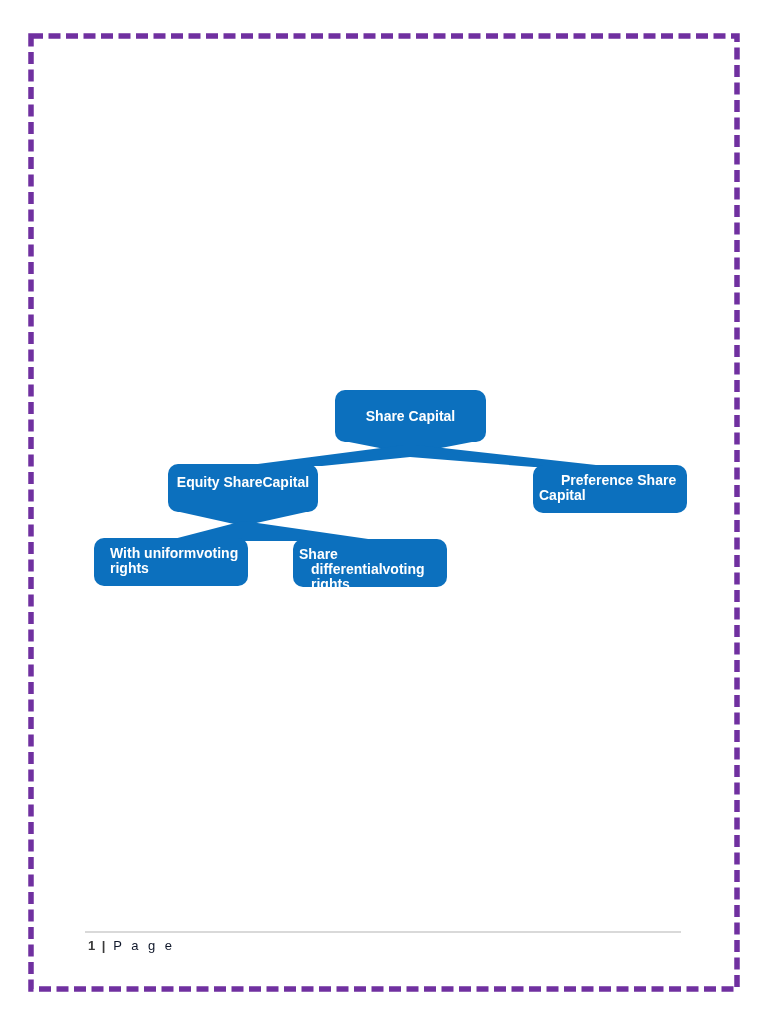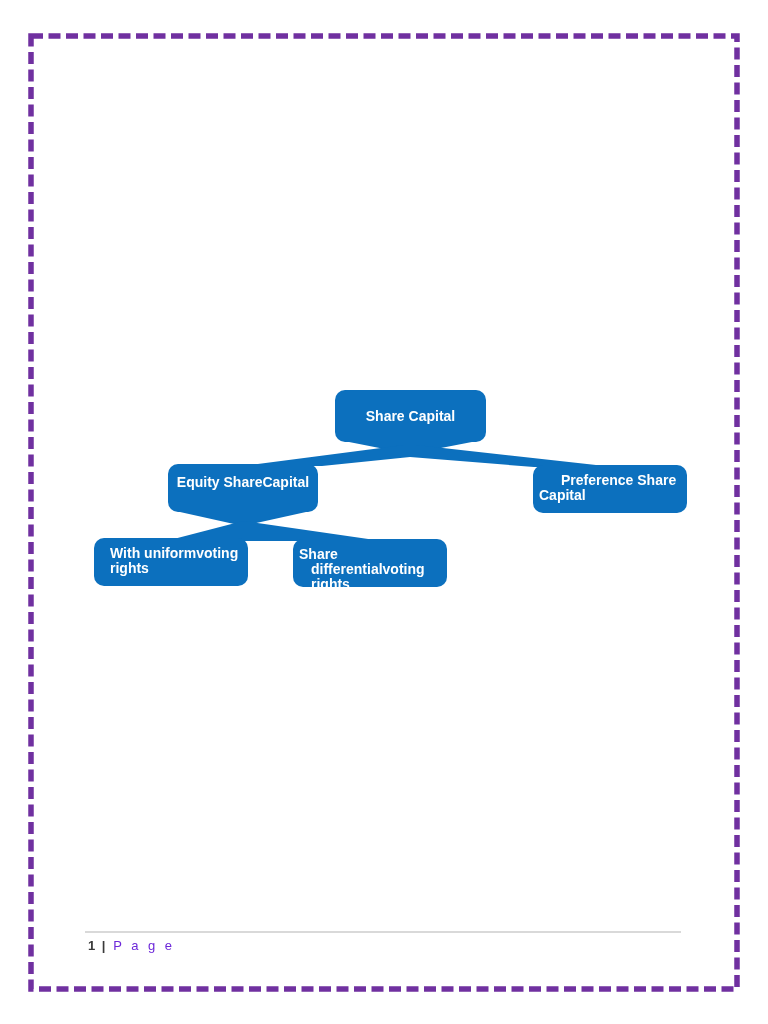--- a/index.html
+++ b/index.html
@@ -72,21 +72,21 @@
     z-index: 2;
     color: #3a3a3a;
   }
   #footer-text .page-num,
   #footer-text .page-sep {
     font-weight: bold;
     color: #3a3a3a;
   }
   #footer-text .page-sep { margin: 0 4px 0 3px; }
   #footer-text .page-word {
-    color: #6d28d9;
+    color: #0f172a;
     letter-spacing: 3px;
     margin-top: 14px;
   }
 </style>
 </head>
 <body>
 
 <div id="page">
 
   <svg id="overlay-svg" viewBox="0 0 768 1024" xmlns="http://www.w3.org/2000/svg">

